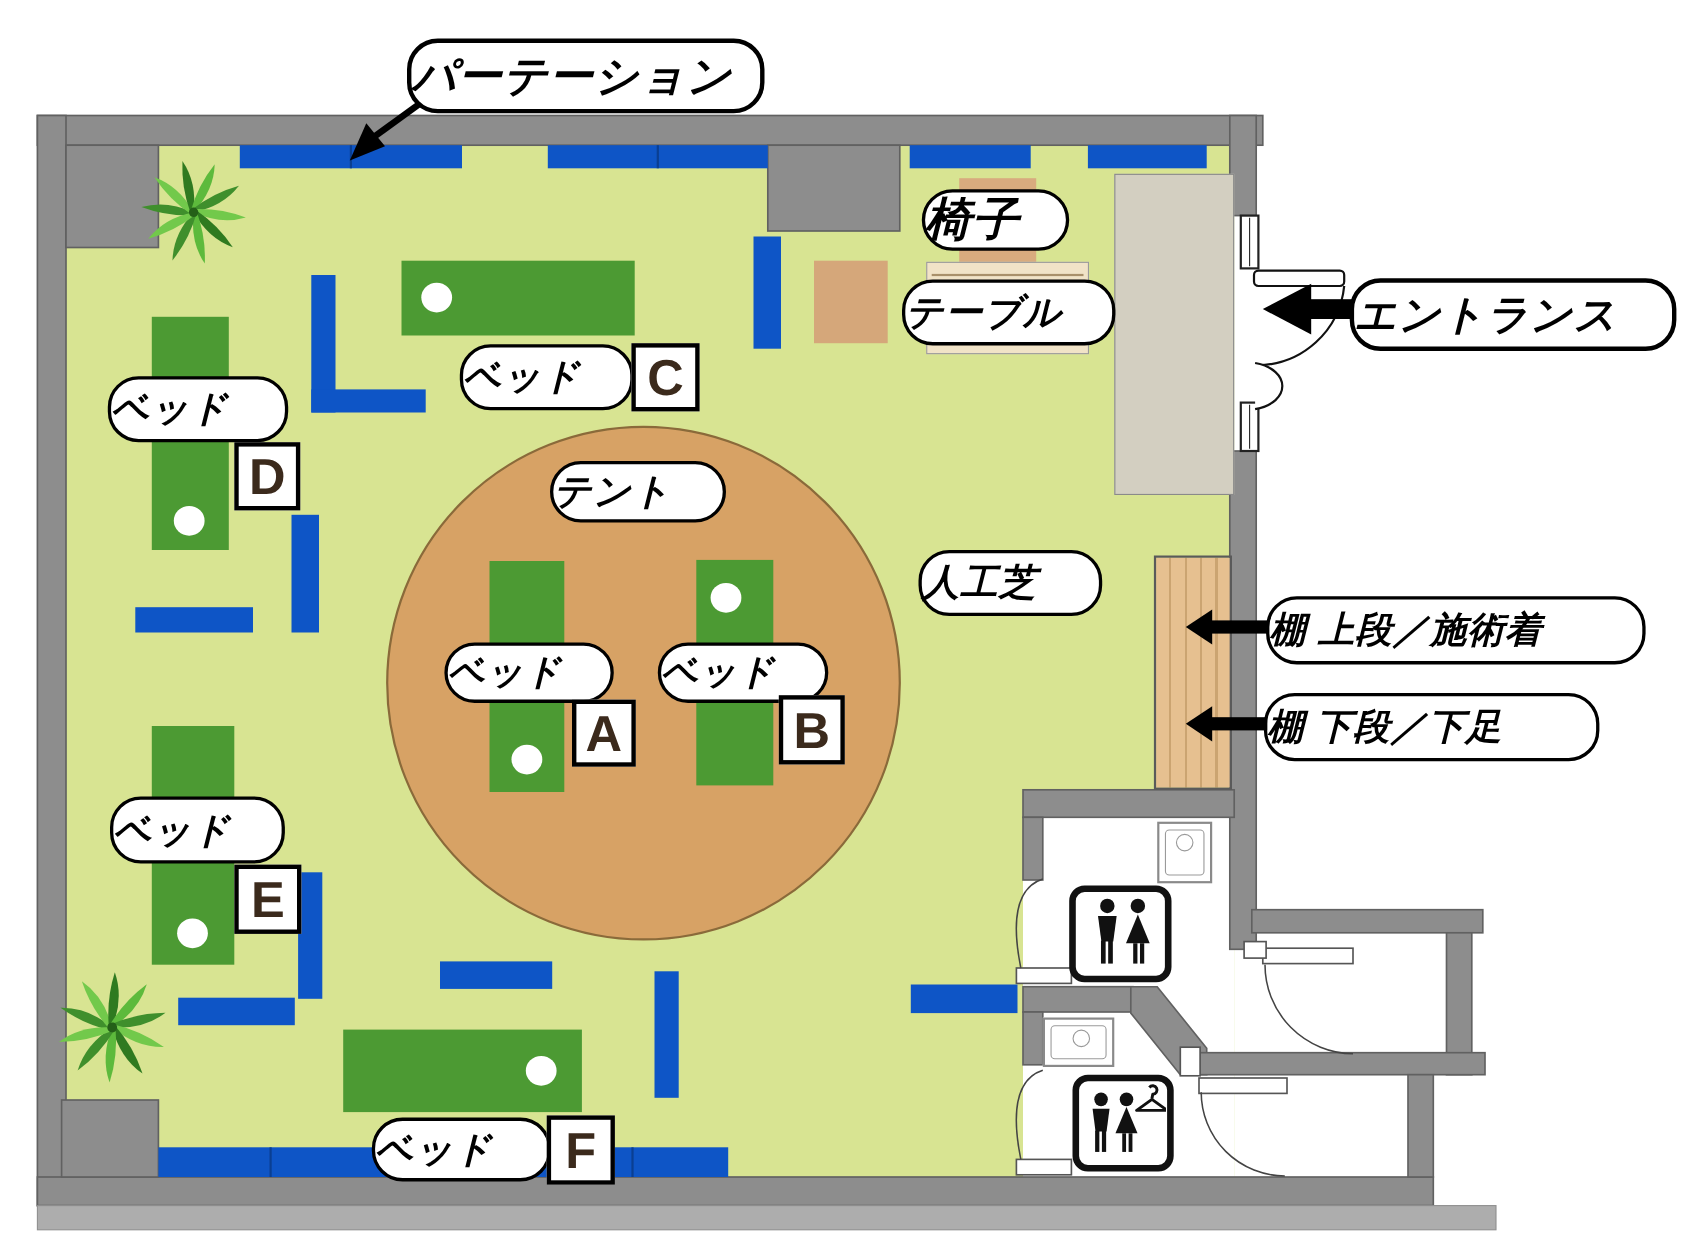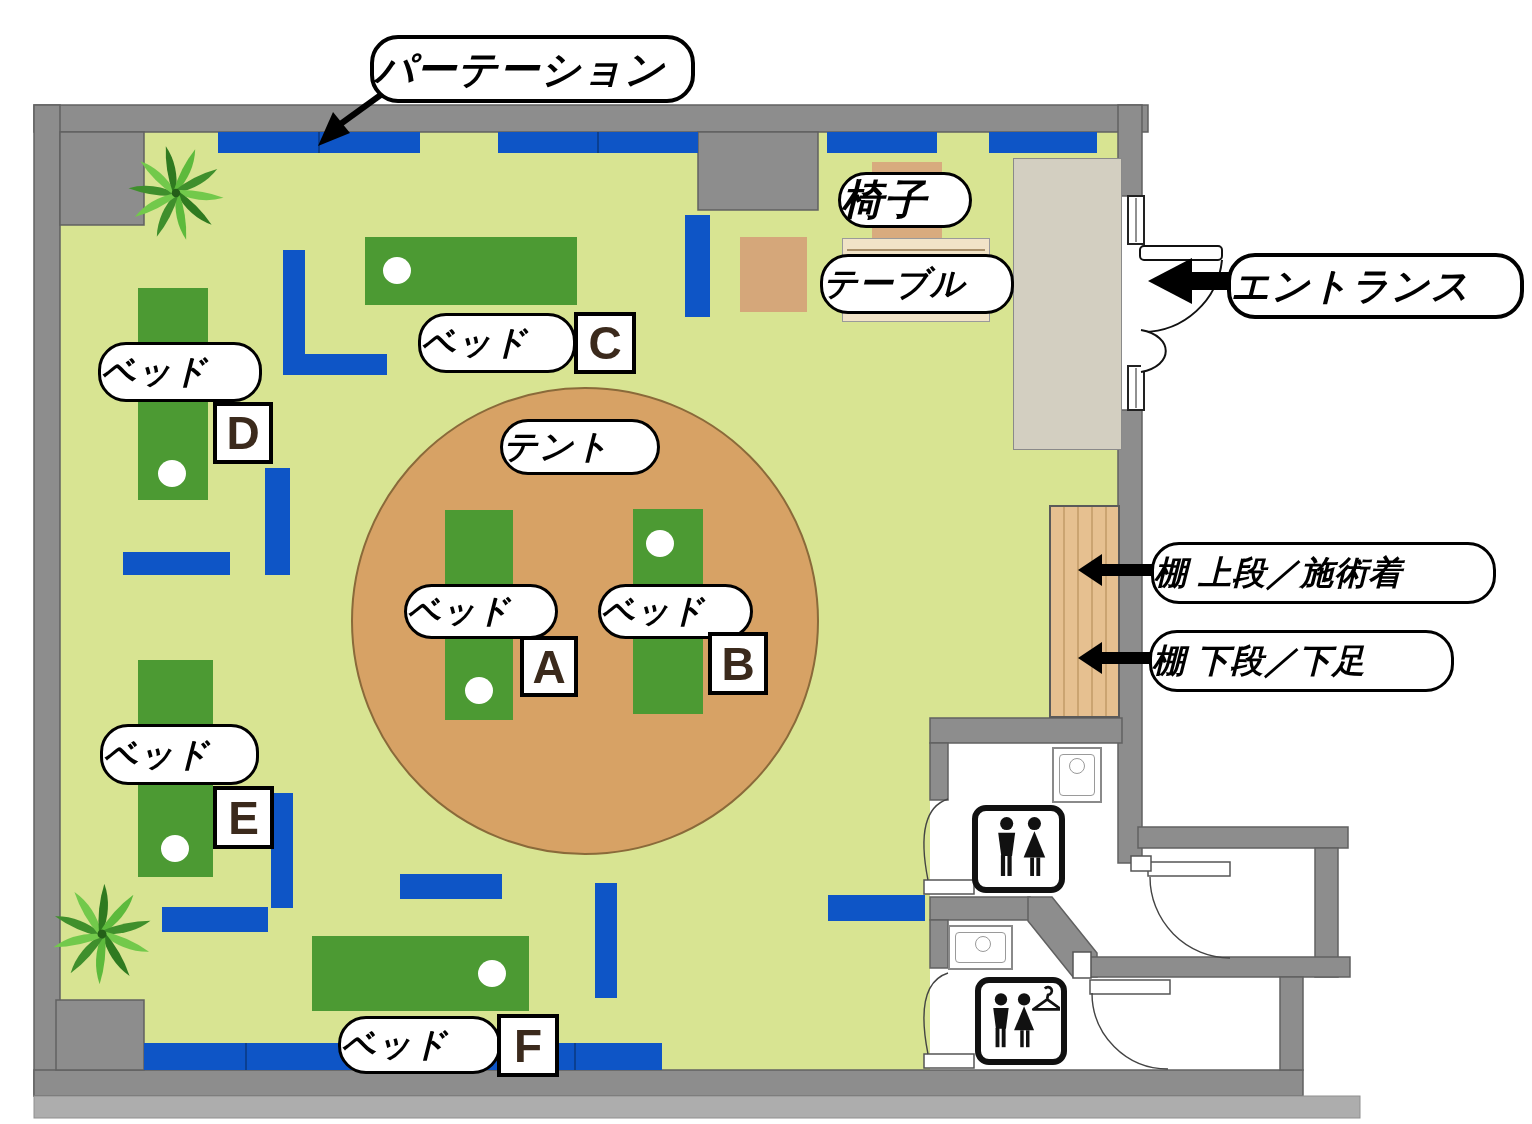--- a/index.html
+++ b/index.html
@@ -214,20 +214,23 @@
   </div>
 
   <div class="abs pill" style="left:1227px;top:253px;width:289px;height:58px;font-size:38px;border-width:4px;z-index:30;">
     <span>エントランス</span>
   </div>
 
   <div class="abs pill" style="left:500px;top:419px;width:154px;height:50px;font-size:34px;z-index:30;">
     <span>テント</span>
   </div>
 
+  <div class="abs pill" style="left:835px;top:500px;width:161px;height:54px;font-size:34px;z-index:30;">
+    <span>人工芝</span>
+  </div>
 
   <div class="abs pill" style="left:838px;top:172px;width:128px;height:50px;font-size:42px;z-index:30;">
     <span>椅子</span>
   </div>
 
   <div class="abs pill" style="left:820px;top:254px;width:188px;height:54px;font-size:34px;z-index:30;">
     <span>テーブル</span>
   </div>
 
   <div class="abs pill" style="left:1149px;top:630px;width:299px;height:56px;font-size:33px;z-index:30;">

